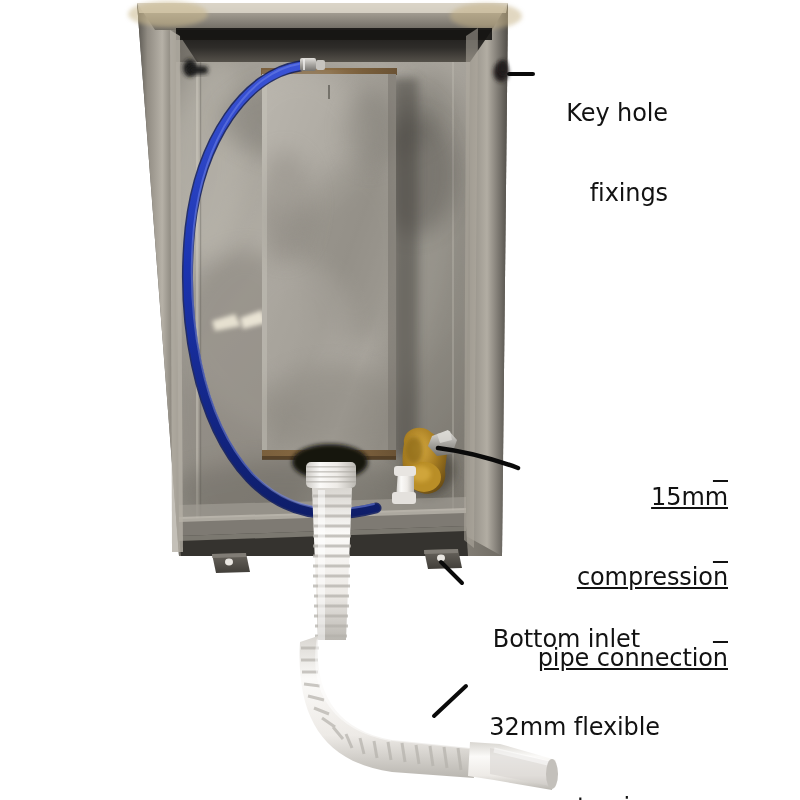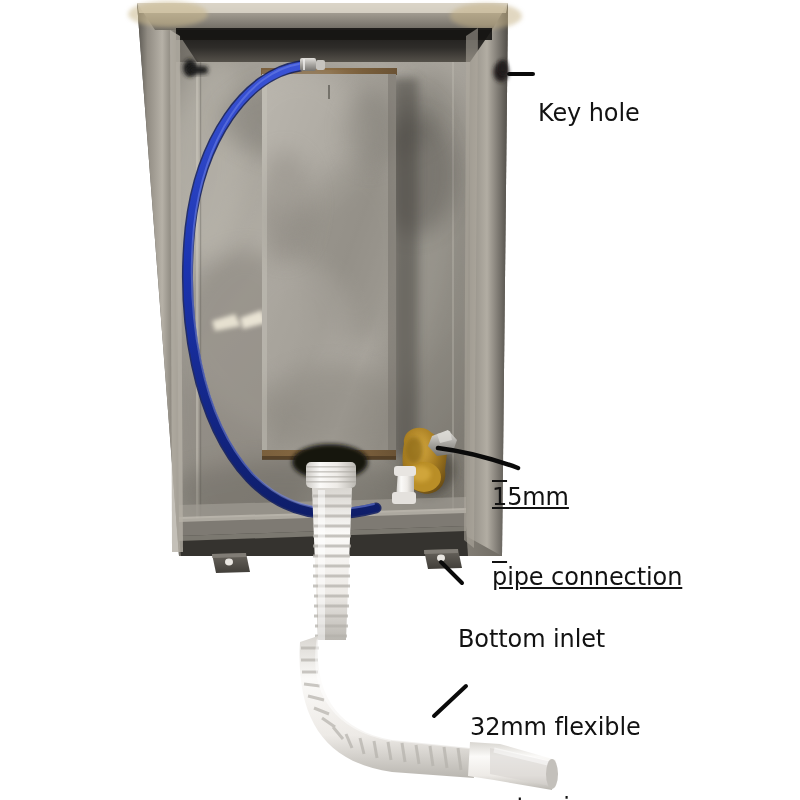--- a/index.html
+++ b/index.html
@@ -15,21 +15,21 @@
 
   .callout{
     position:absolute;
     font-family:"DejaVu Sans","Liberation Sans",sans-serif;
     font-size:24px;
     line-height:1.12;
     color:#121212;
     white-space:pre;
     letter-spacing:-0.1px;
   }
-  .ctr{text-align:left;}
+  .ctr{text-align:right;}
 </style>
 </head>
 <body>
 
 <div id="stage">
 <svg viewBox="0 0 800 800" xmlns="http://www.w3.org/2000/svg">
   <defs>
     <linearGradient id="gFrameTop" x1="0" y1="0" x2="0" y2="1">
       <stop offset="0" stop-color="#cfc9bc"></stop>
       <stop offset="0.35" stop-color="#a39d92"></stop>
@@ -301,24 +301,26 @@
     <line x1="509" y1="74" x2="533" y2="74" stroke="#0a0a0a" stroke-width="4" stroke-linecap="round"></line>
     <path d="M438,448 C470,452 496,460 518,468" fill="none" stroke="#0a0a0a" stroke-width="4.5" stroke-linecap="round"></path>
     <line x1="441" y1="562" x2="462" y2="583" stroke="#0a0a0a" stroke-width="4" stroke-linecap="round"></line>
     <line x1="434" y1="716" x2="466" y2="686" stroke="#0a0a0a" stroke-width="4" stroke-linecap="round"></line>
   </g>
 </svg>
 </div>
 
 <div class="callout ctr" style="left:538px; top:46px; width:130px;">
   <div>Key hole</div>
+  <div>fixings</div>
 </div>
 
 <div class="callout ctr" style="left:492px; top:430px; width:236px;text-decoration:underline;">
   <div>15mm</div>
+  <div>compression</div>
   <div>pipe connection</div>
 </div>
 
 <div class="callout ctr" style="left:458px; top:572px; width:182px;">
   <div>Bottom inlet</div>
 </div>
 
 <div class="callout ctr" style="left:470px; top:660px; width:190px;">
   <div>32mm flexible</div>
   <div>waste pipe</div>

